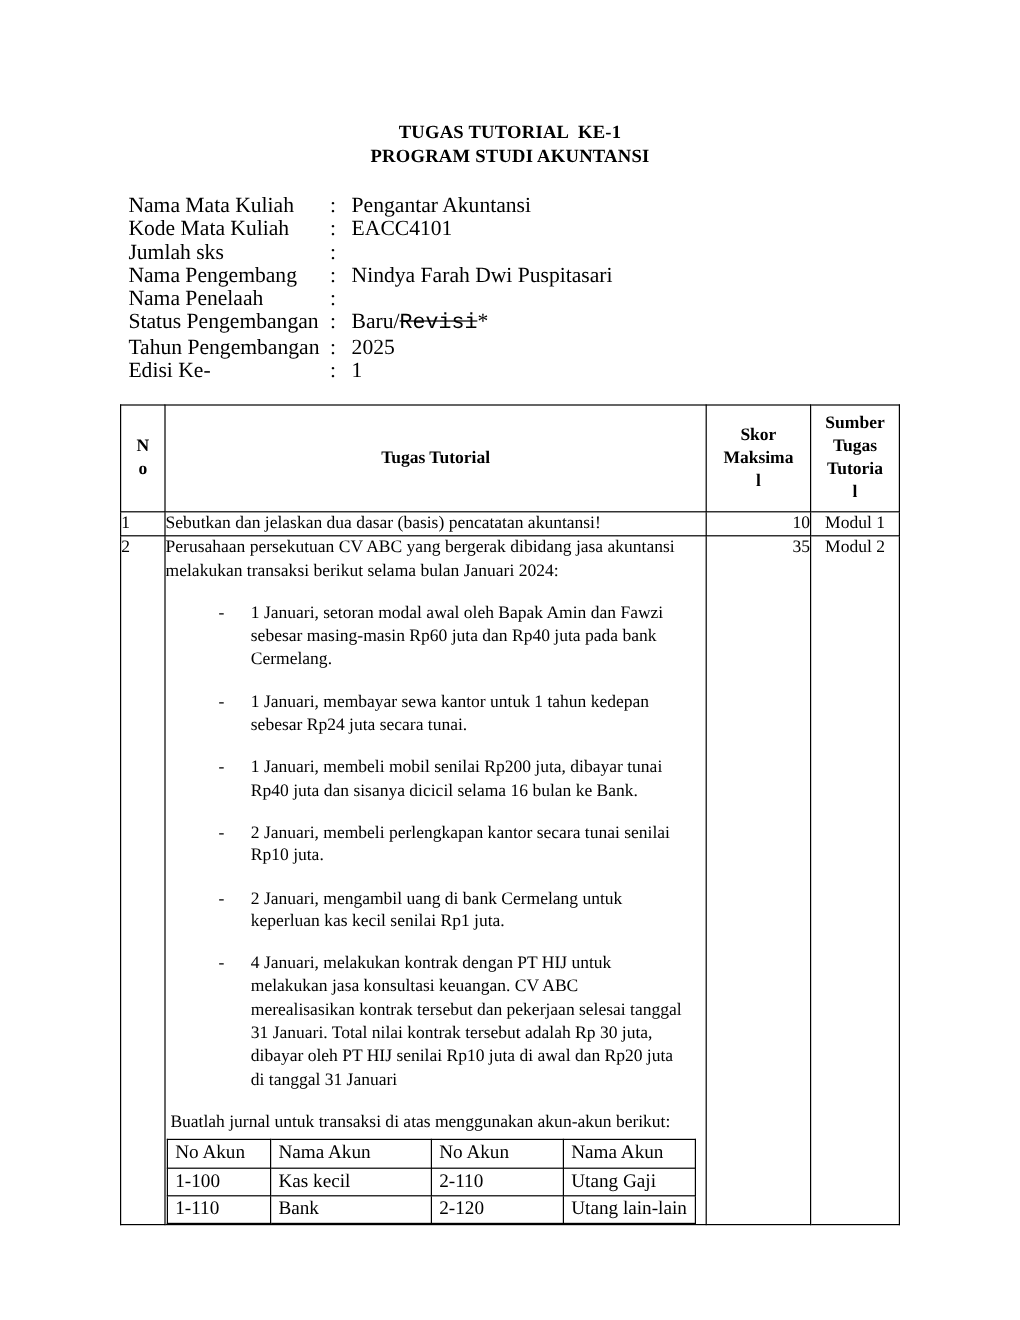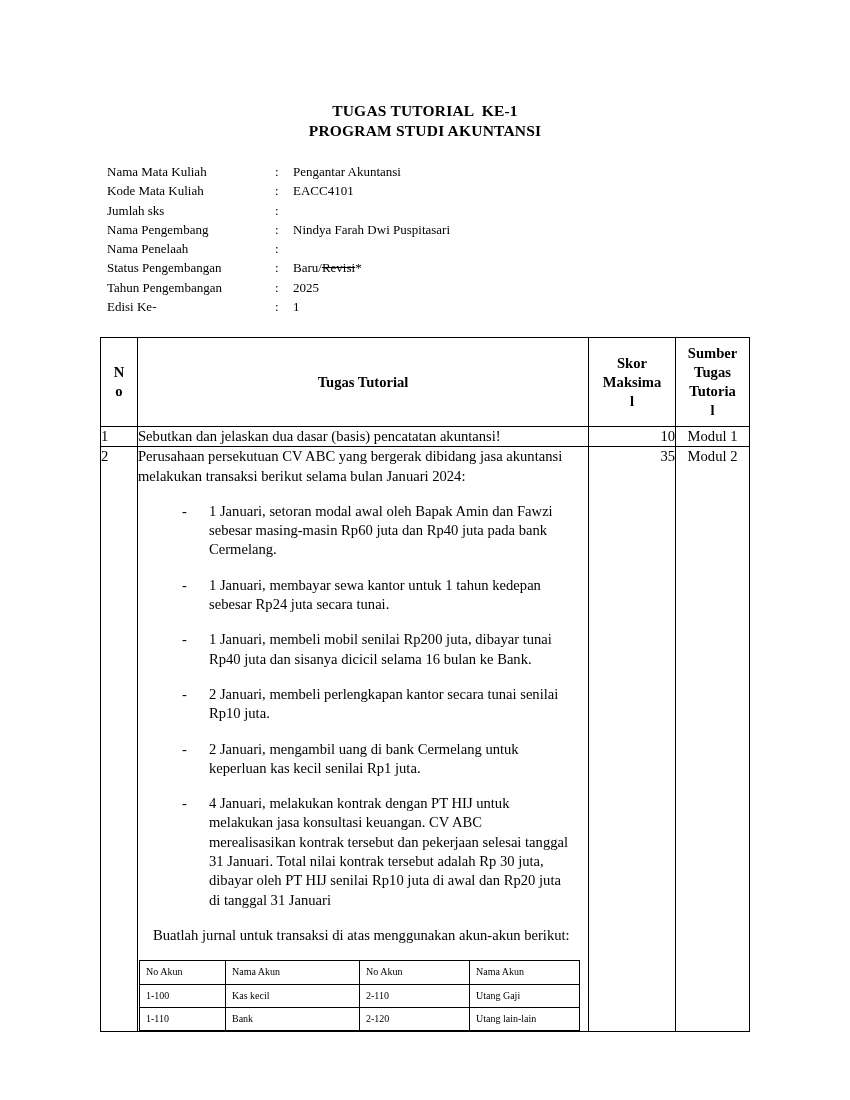--- a/index.html
+++ b/index.html
@@ -44,37 +44,38 @@
   
   .meta {
     position: absolute;
     left: 107px;
     top: 162px;
     width: 520px;
   }
   .meta-row {
     display: flex;
     line-height: 19.3px;
-    font-size: 13px;
+    font-size: 18px;
   }
   .meta-label {
     width: 168px;
     flex: 0 0 168px;
     white-space: nowrap;
   }
   .meta-colon {
     width: 18px;
     flex: 0 0 18px;
   }
   .meta-value {
     flex: 1 1 auto;
     white-space: nowrap;
   }
   .strike {
     text-decoration: line-through;
+    font-family: Liberation Mono, monospace;
   }
 
   
   table.main {
     position: absolute;
     left: 100px;
     top: 337px;
     width: 650px;
     border-collapse: collapse;
     table-layout: fixed;
@@ -133,30 +134,30 @@
     margin: 16px;
     line-height: 19.3px;
   }
   ul.dashlist > li::before {
     content: "-";
     position: absolute;
     left: 28px;
     top: 0;
   }
   .after-list {
-    margin: 15px;
+    margin: 4px;
   }
 
   
   table.accounts {
     border-collapse: collapse;
     table-layout: fixed;
     width: 440px;
     margin: 2px 0 0 1px;
-    font-size: 10px;
+    font-size: 16px;
   }
   table.accounts td {
     border: 1px solid #000000;
     vertical-align: top;
     padding: 1px 4px 2px 6px;
     line-height: 19.3px;
   }
   .acc-c0 { width: 86px; }
   .acc-c1 { width: 134px; }
   .acc-c2 { width: 110px; }

